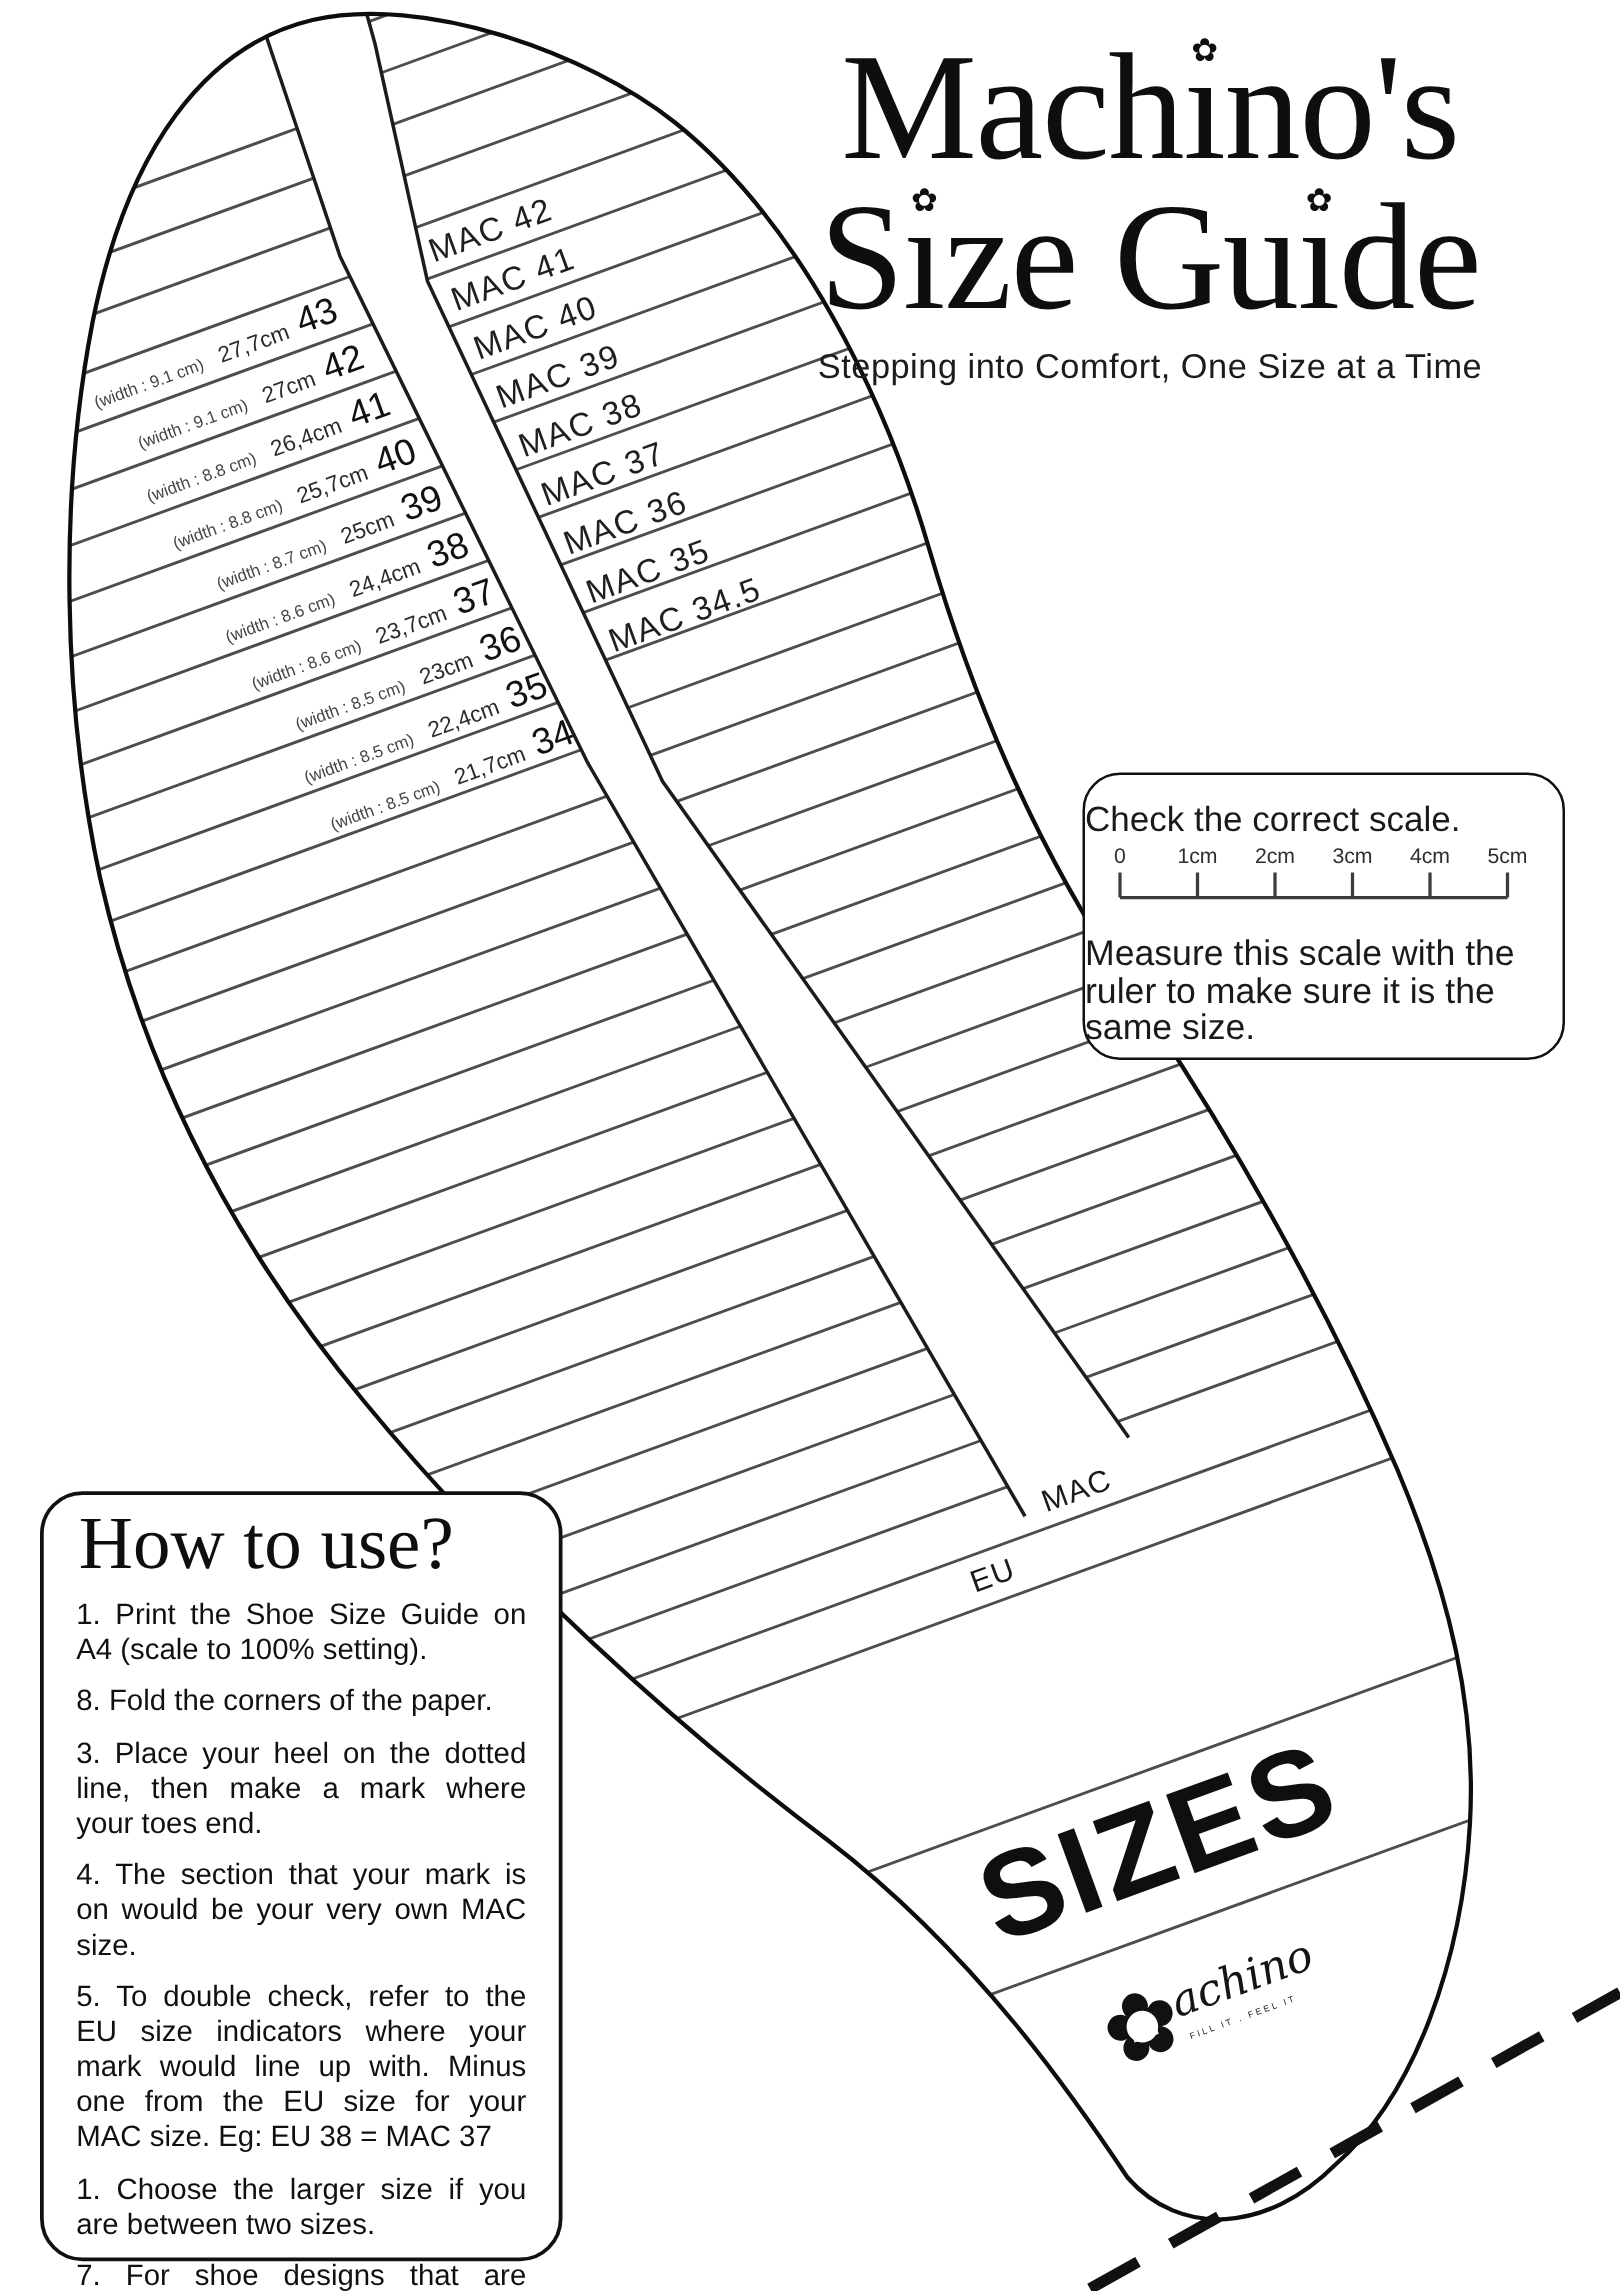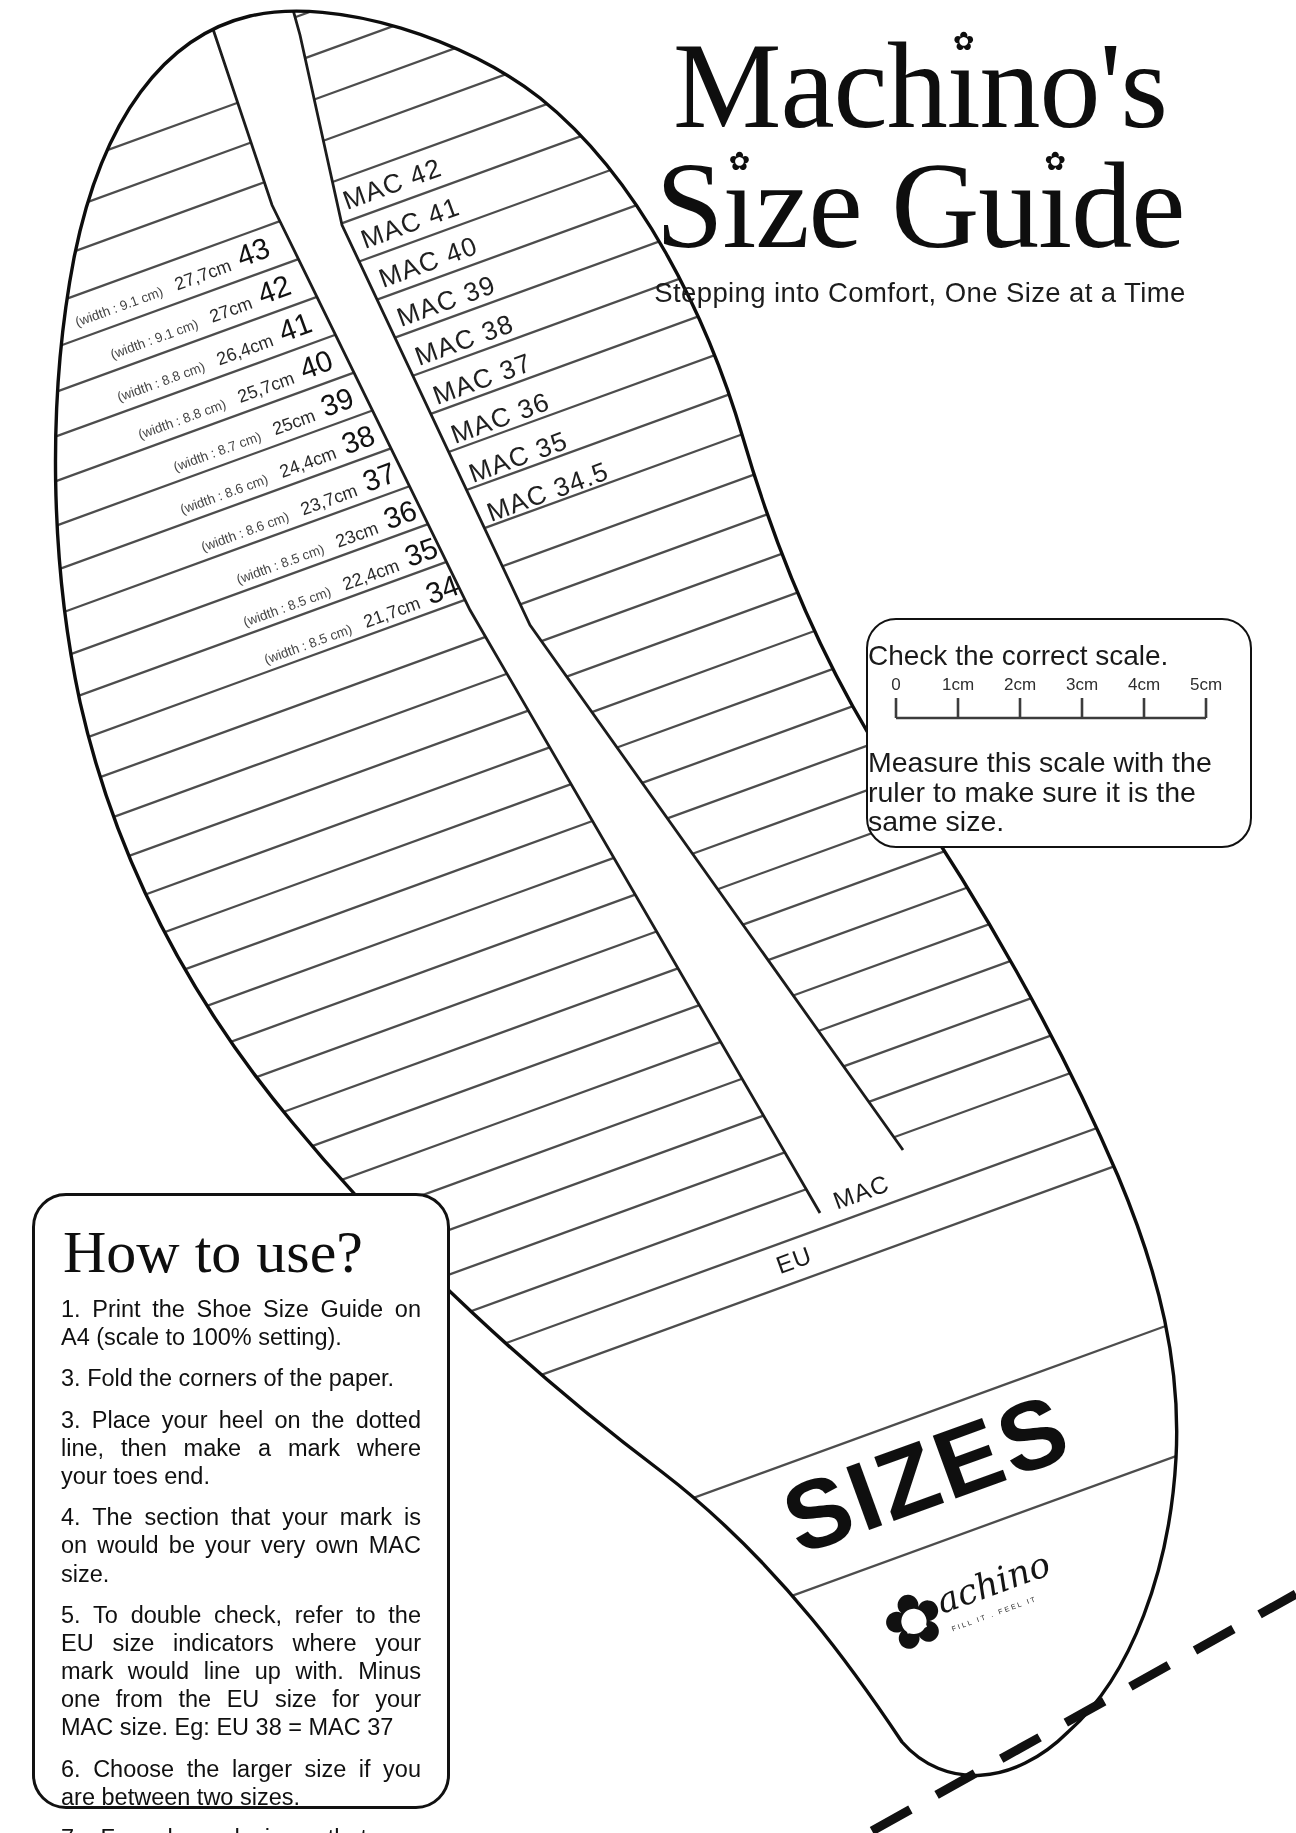--- a/index.html
+++ b/index.html
@@ -30,21 +30,21 @@
     padding-top:20px;
   }
   .scale-title{font-size:28px;color:#1a1a1a;}
   .scale-ruler{margin-top:4px;}
   .scale-caption{font-size:28.5px;line-height:1.04;color:#1a1a1a;margin-top:20px;}
 
   
   .howto-box{
     position:absolute;left:32px;top:1193px;width:418px;height:616px;z-index:3;
     background:#fff;border:3px solid #111;border-radius:34px;box-sizing:border-box;
-    padding:18px 26px 0 26px;
+    padding:0 26px 0 26px;
   }
   .howto-title{
     font-family:"Liberation Serif", serif;font-size:60px;color:#0e0e0e;
     letter-spacing:0px;margin:4px 0 8px 2px;
   }
   .howto-steps p{
     font-size:23.5px;line-height:1.2;margin:0 0 13px 0;color:#101010;
     text-align:justify;
   }
 </style>
@@ -181,20 +181,20 @@
       <line x1="338" y1="22" x2="338" y2="42" stroke="#3c3c3c" stroke-width="2.6"></line>
       <text x="338" y="14" text-anchor="middle" font-size="17" fill="#2e2e2e">5cm</text>
     </svg>
   <div class="scale-caption">Measure this scale with the ruler to make sure it is the same size.</div>
 </div>
 
 <div class="howto-box">
   <div class="howto-title">How to use?</div>
   <div class="howto-steps" id="howto-steps">
       <p>1. Print the Shoe Size Guide on A4 (scale to 100% setting).</p>
-      <p>3. Fold the corners of the paper.</p>
+      <p>8. Fold the corners of the paper.</p>
       <p>3. Place your heel on the dotted line, then make a mark where your toes end.</p>
       <p>4. The section that your mark is on would be your very own MAC size.</p>
       <p>5. To double check, refer to the EU size indicators where your mark would line up with. Minus one from the EU size for your MAC size. Eg: EU 38 = MAC 37</p>
-      <p>6. Choose the larger size if you are between two sizes.</p>
+      <p>1. Choose the larger size if you are between two sizes.</p>
       <p>7. For shoe designs that are closed toe and strappy heels, take one MAC size bigger</p>
     </div>
 </div>
 
 </body></html>

